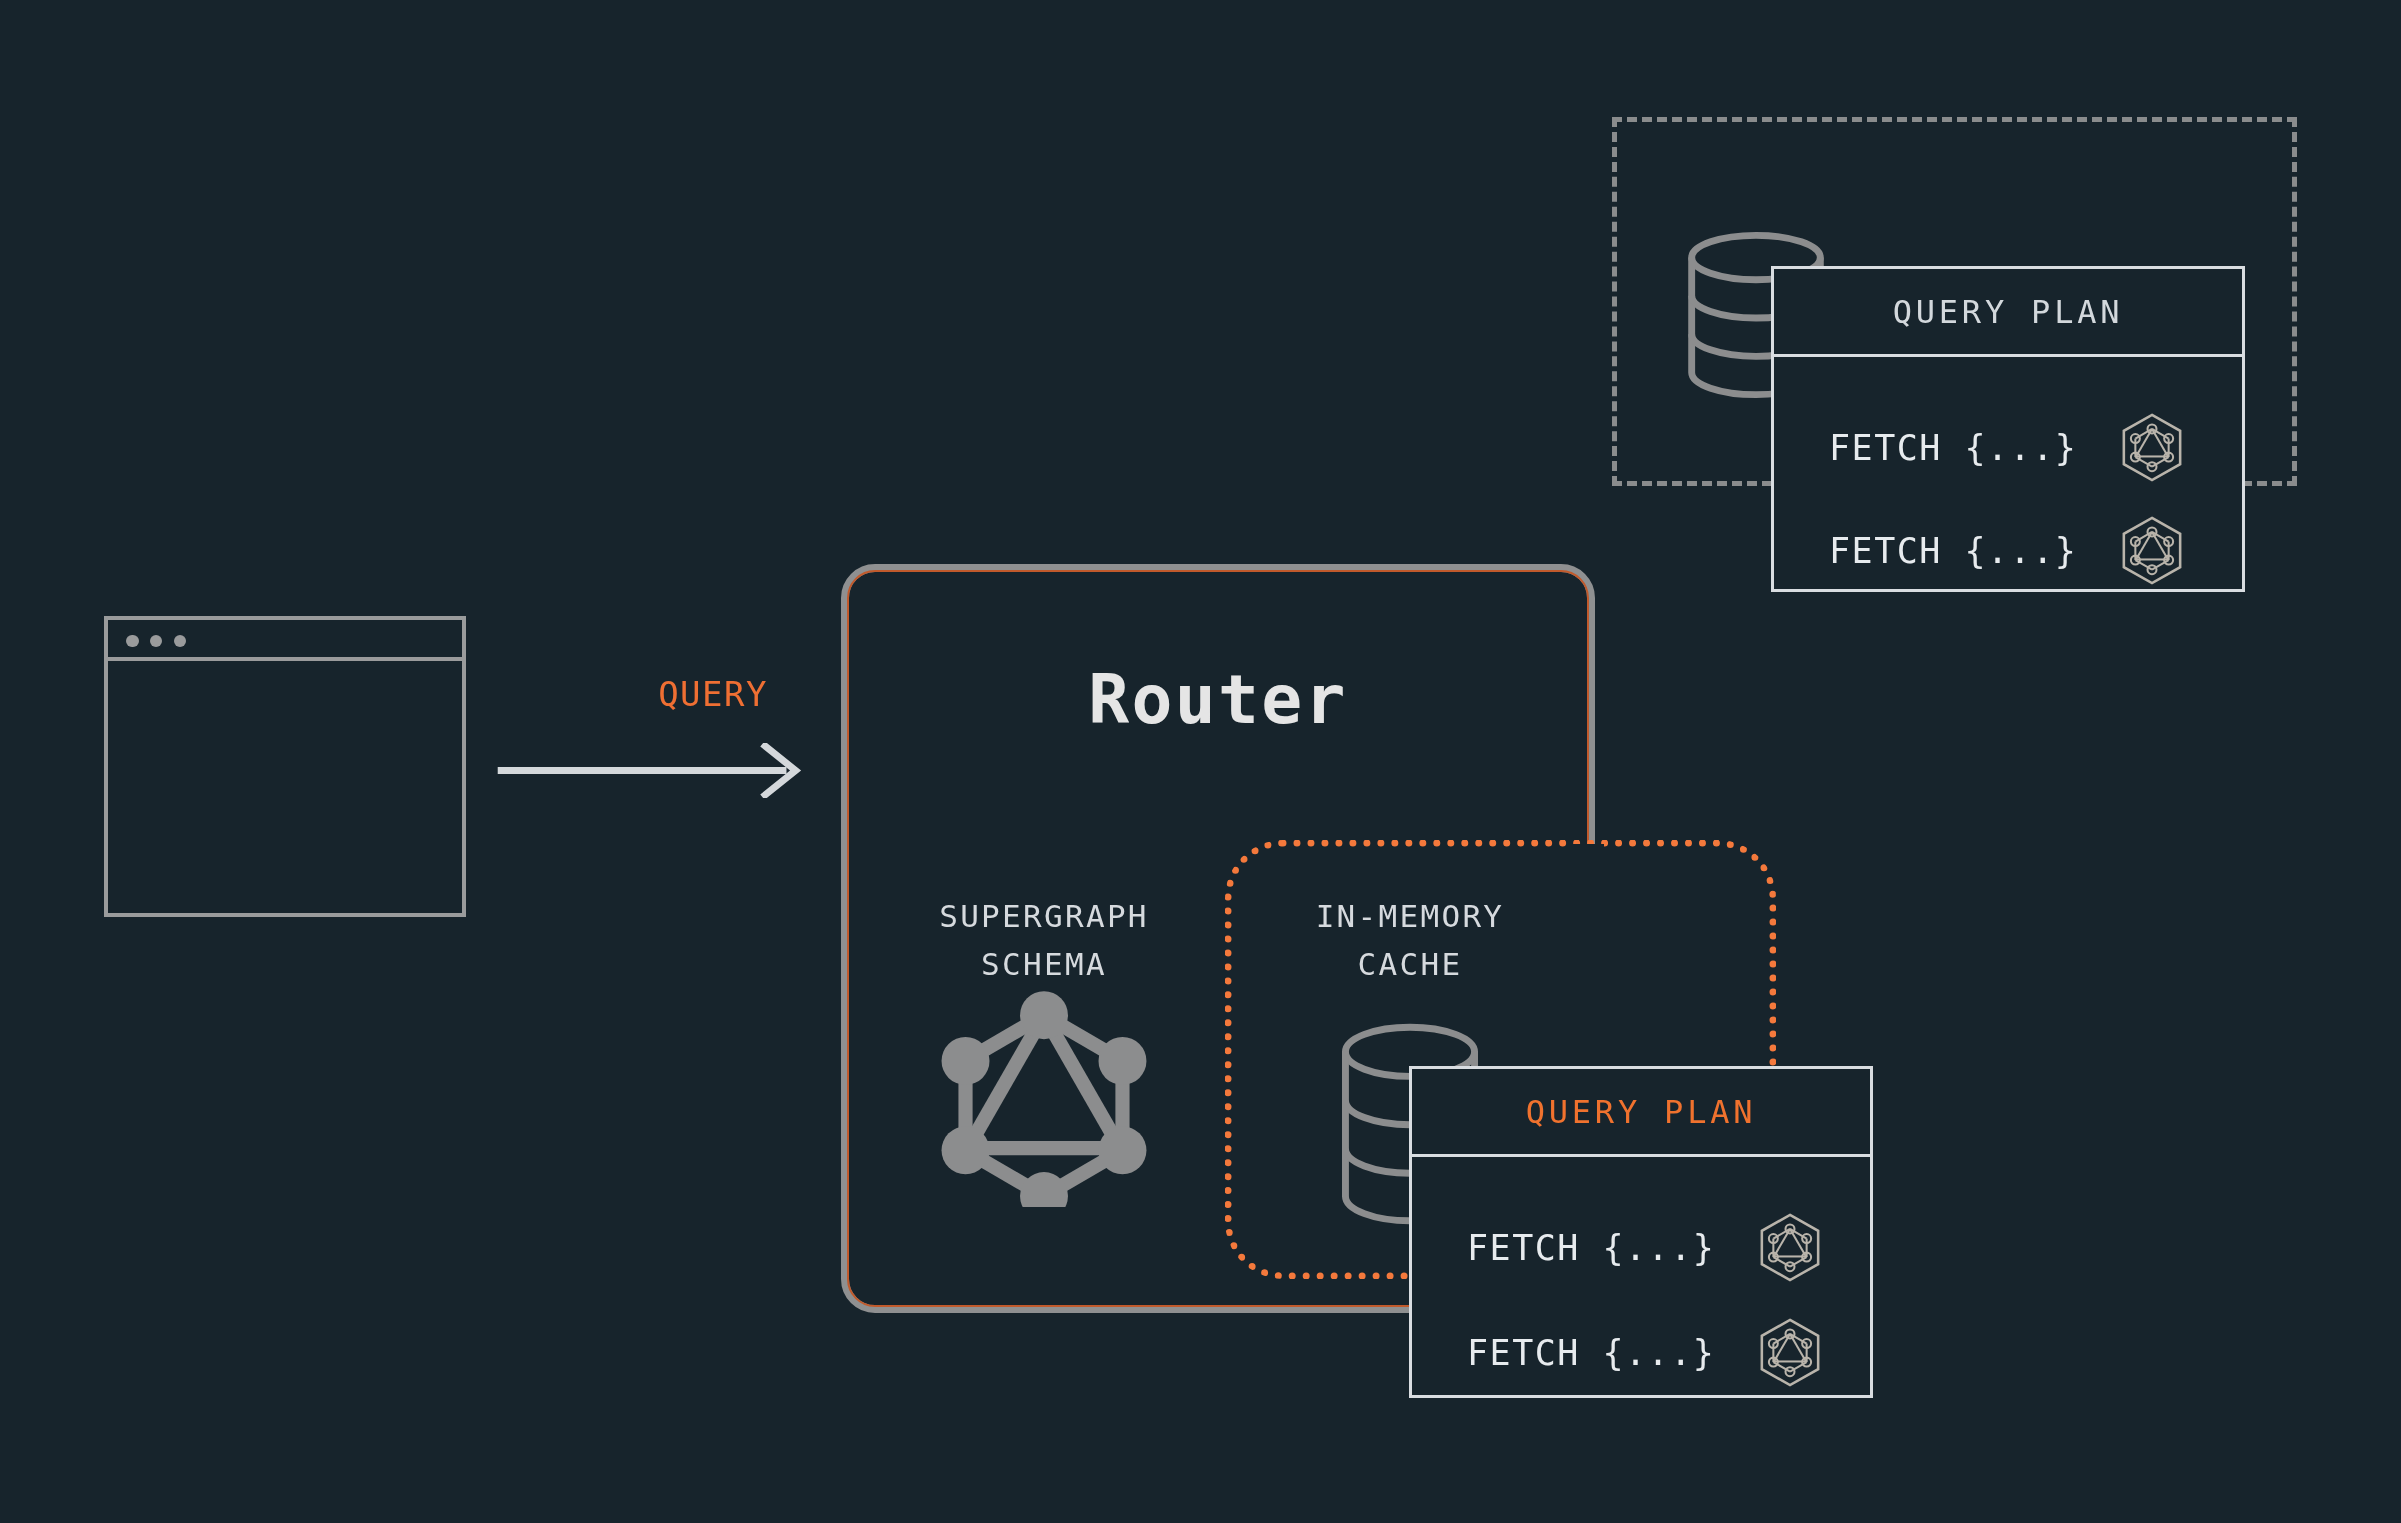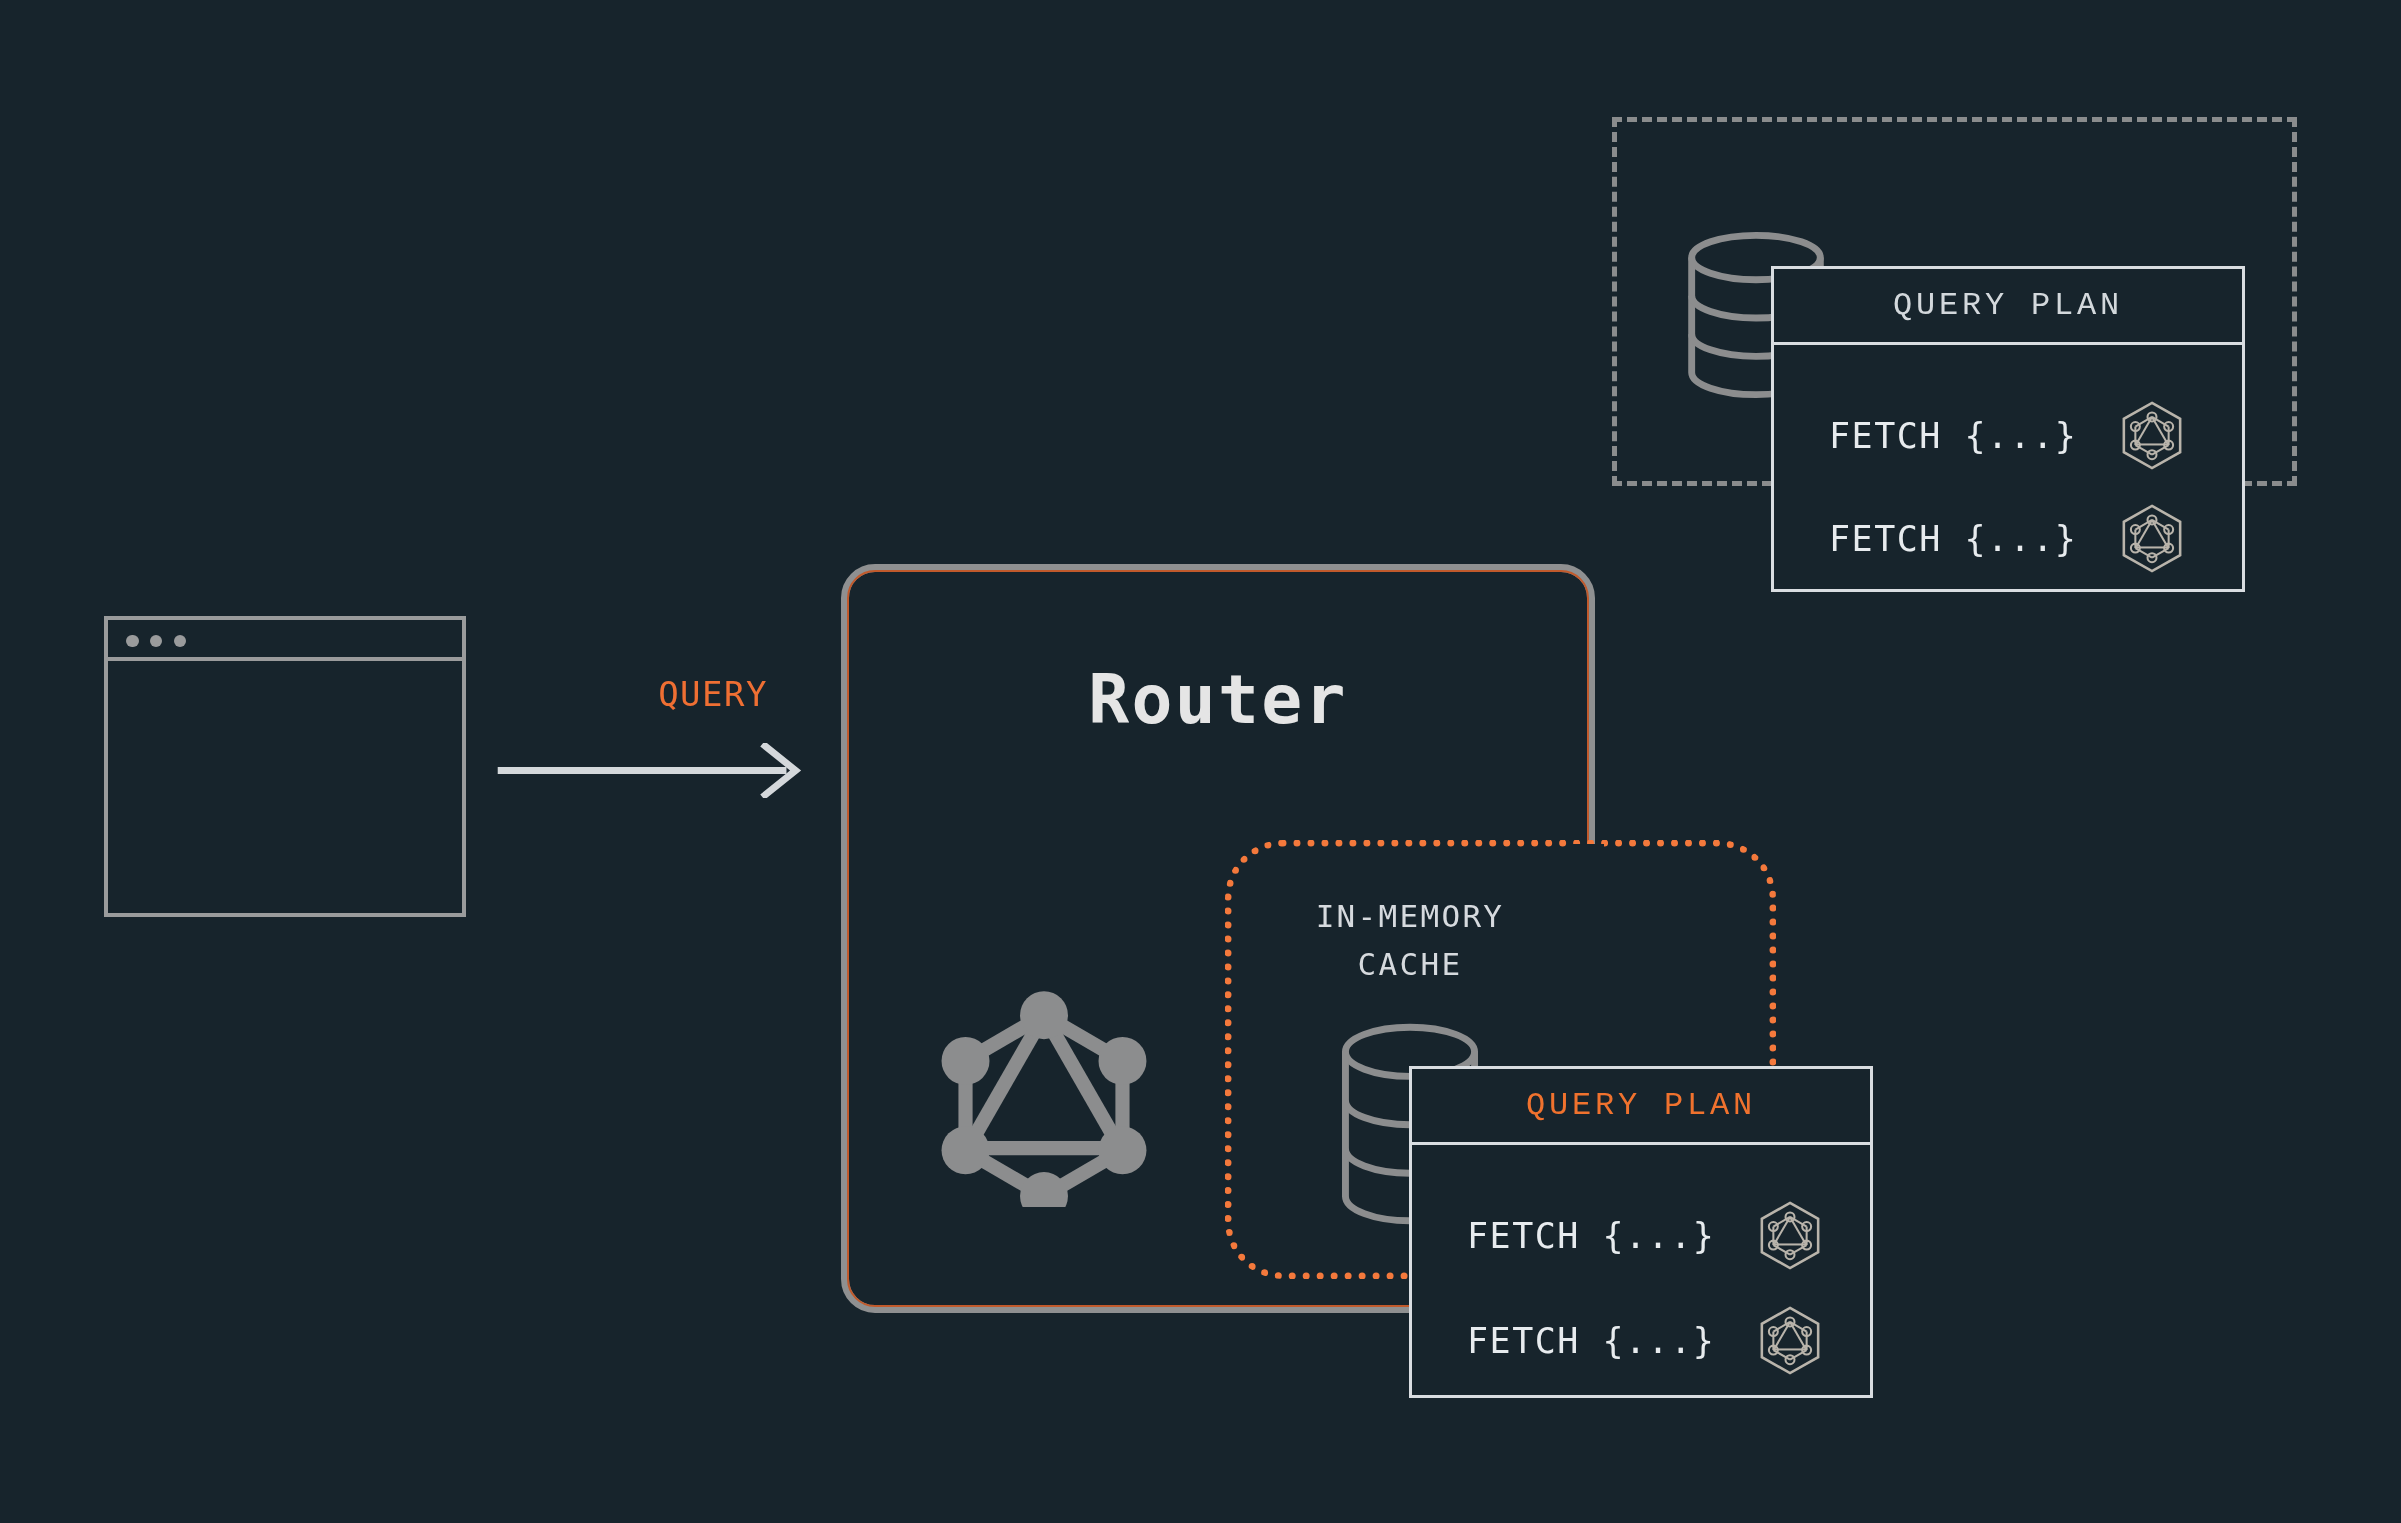--- a/index.html
+++ b/index.html
@@ -174,27 +174,26 @@
   }
 
   
   .queryplan-card {
     border: 3.8px solid #d9dde1;
     box-sizing: border-box;
     background: #17242c;
   }
   .queryplan-header {
     position: relative;
-    height: 76px;
+    height: 88px;
     border-bottom: 3.8px solid #d9dde1;
     box-sizing: border-box;
     display: flex;
     align-items: center;
     justify-content: center;
-    font-family: Liberation Mono, monospace;
   }
   .queryplan-header-text {
     font-size: 32px;
     letter-spacing: 3.8px;
   }
   .queryplan-body {
     position: relative;
   }
   .fetch-row {
     position: absolute;
@@ -256,20 +255,24 @@
     <line x1="0" y1="36" x2="378" y2="36" stroke="#d4d8db" stroke-width="9"></line>
     <polyline points="350,4 390,36 350,68" fill="none" stroke="#d4d8db" stroke-width="9" stroke-linecap="square" stroke-linejoin="miter"></polyline>
   </svg>
 
   <div class="abs" id="router-box">
     <div id="router-box-inner"></div>
   </div>
 
   <div class="abs" id="router-title">Router</div>
 
+  <div class="abs" id="supergraph-label">
+    <div>SUPERGRAPH</div>
+    <div>SCHEMA</div>
+  </div>
 
   <svg class="abs" id="supergraph-logo" viewBox="0 0 200 200">
     <g stroke="#8c8d8e" stroke-width="13" fill="none">
       <line x1="100" y1="24" x2="28" y2="66"></line>
       <line x1="100" y1="24" x2="172" y2="66"></line>
       <line x1="172" y1="66" x2="172" y2="148"></line>
       <line x1="172" y1="148" x2="100" y2="190"></line>
       <line x1="100" y1="190" x2="28" y2="148"></line>
       <line x1="28" y1="148" x2="28" y2="66"></line>
       <line x1="100" y1="24" x2="30" y2="146"></line>

